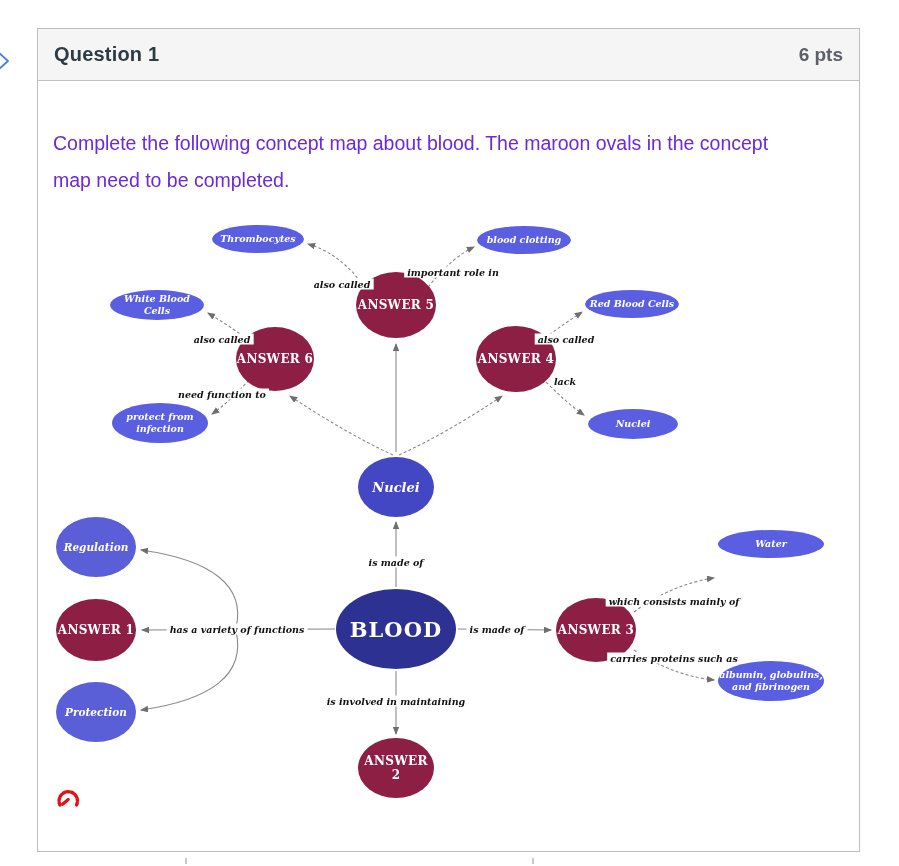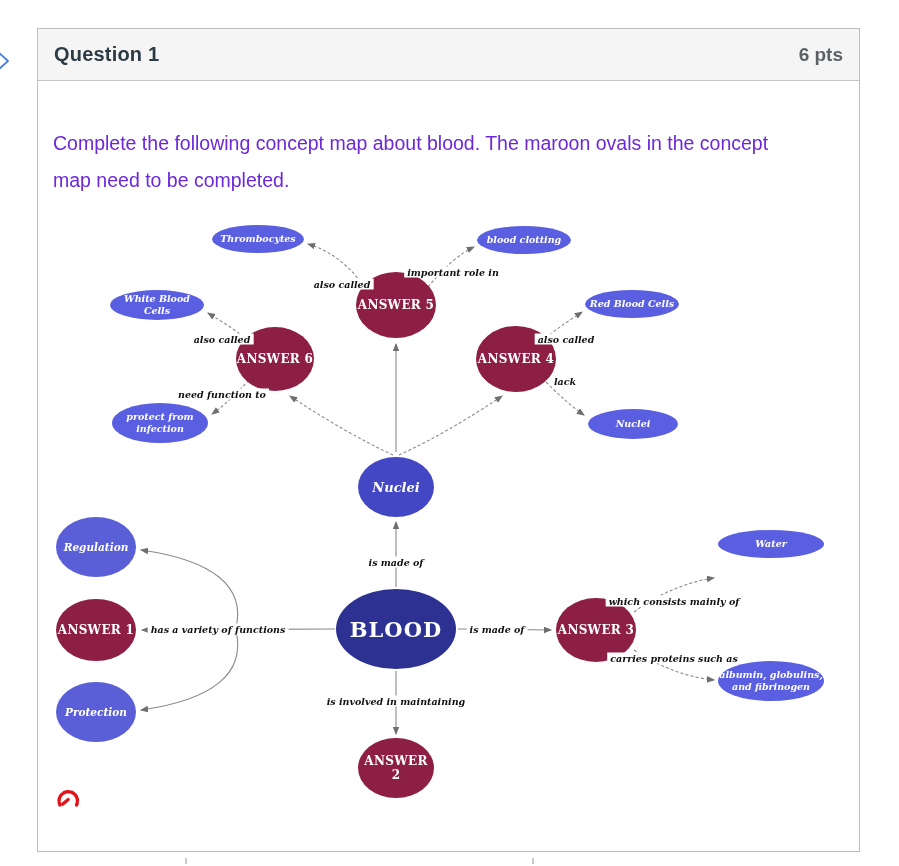--- a/index.html
+++ b/index.html
@@ -118,21 +118,21 @@
     <div class="node leaf" style="left: 718px; top: 661px; width: 106px; height: 40px;">albumin, globulins,
 and fibrinogen</div>
     <div class="node answer" style="left: 358px; top: 738px; width: 76px; height: 60px;">ANSWER 2</div>
     <div class="edge-label" style="left: 342px; top: 284px;">also called</div>
     <div class="edge-label" style="left: 453px; top: 272px;">important role in</div>
     <div class="edge-label" style="left: 222px; top: 339px;">also called</div>
     <div class="edge-label" style="left: 566px; top: 339px;">also called</div>
     <div class="edge-label" style="left: 222px; top: 394px;">need function to</div>
     <div class="edge-label" style="left: 565px; top: 381px;">lack</div>
     <div class="edge-label" style="left: 396px; top: 562px;">is made of</div>
-    <div class="edge-label" style="left: 218px; top: 629px; text-align: center;">has a variety of functions</div>
+    <div class="edge-label" style="left: 237px; top: 629px; text-align: center;">has a variety of functions</div>
     <div class="edge-label" style="left: 497px; top: 629px;">is made of</div>
     <div class="edge-label" style="left: 674px; top: 601px;">which consists mainly of</div>
     <div class="edge-label" style="left: 674px; top: 658px;">carries proteins such as</div>
     <div class="edge-label" style="left: 396px; top: 701px; text-align: center;">is involved in maintaining</div>
   </div>
 
 <svg class="gauge" width="26" height="24" viewBox="0 0 26 24">
   <path d="M 5 17 A 9.2 9.2 0 1 1 21.5 17" fill="none" stroke="#e0131a" stroke-width="3.4" stroke-dasharray="2.6 1.7" stroke-linecap="round"></path>
   <line x1="13.2" y1="11.5" x2="7.6" y2="16.2" stroke="#e0131a" stroke-width="3.2" stroke-linecap="round"></line>
 </svg>

